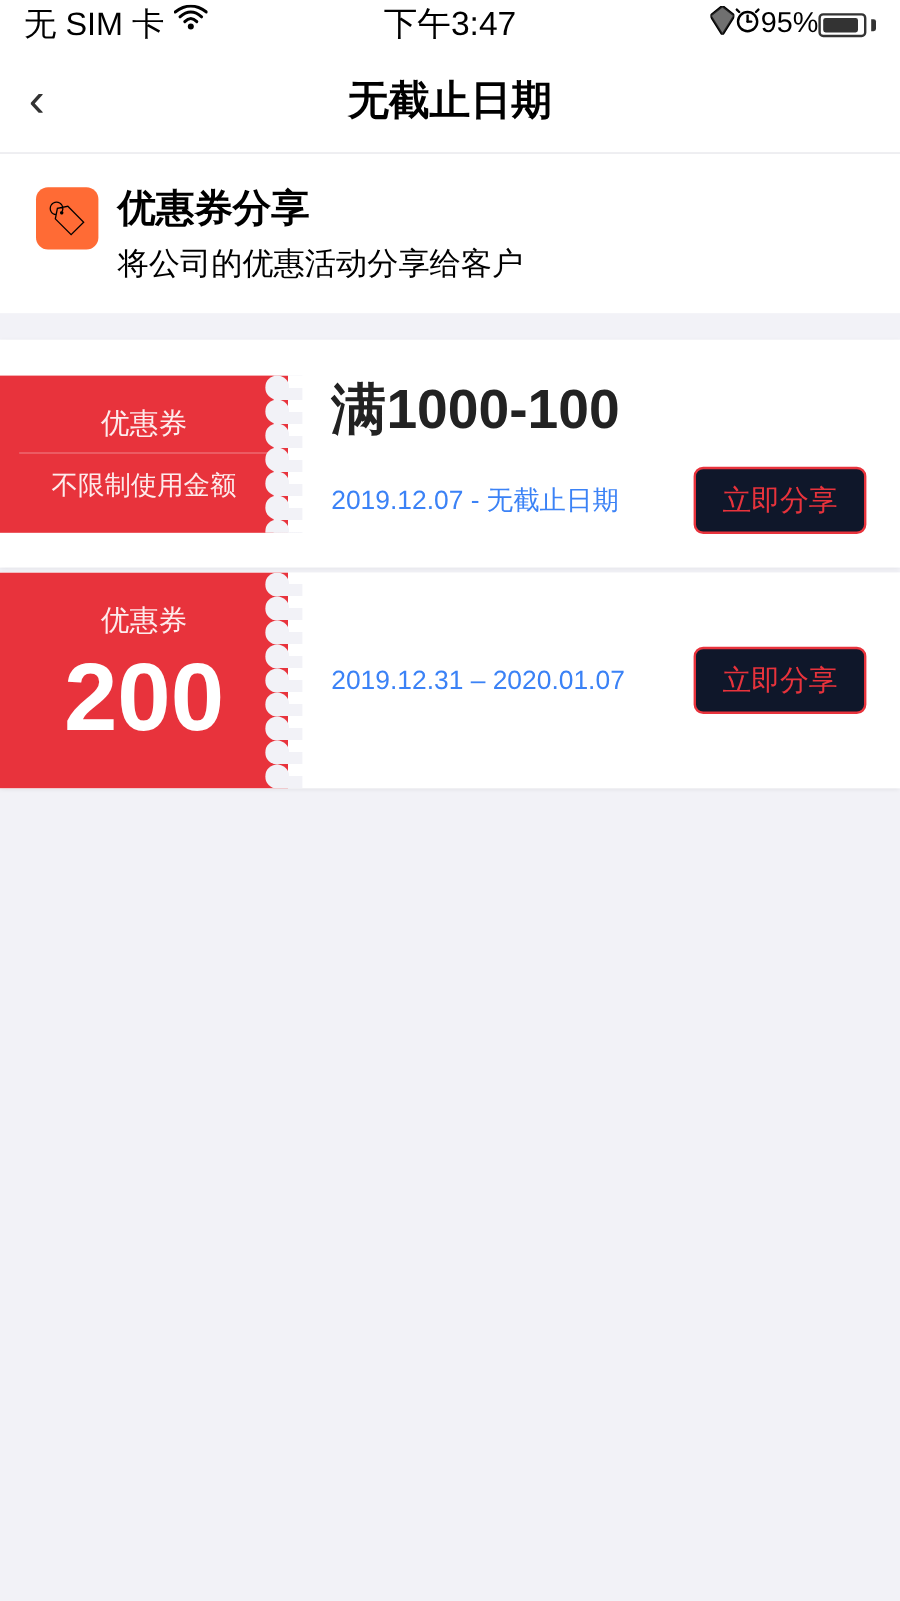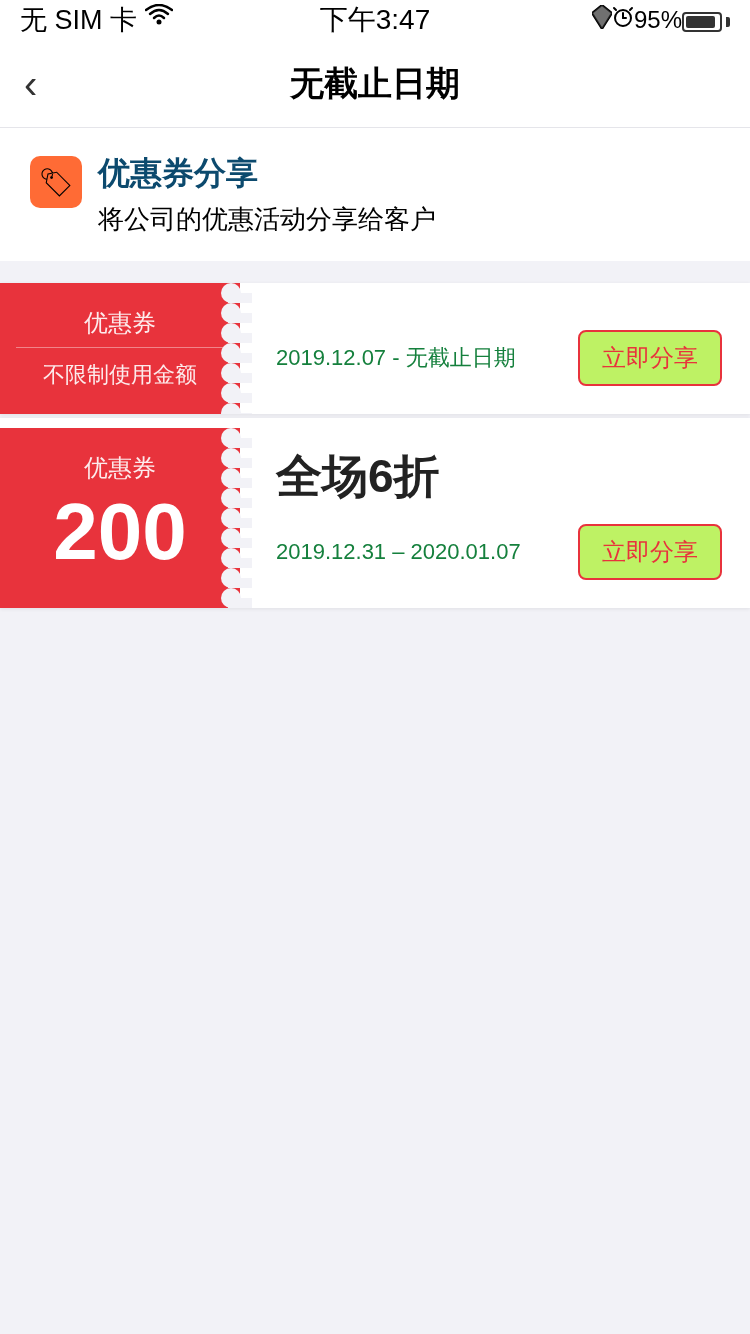--- a/index.html
+++ b/index.html
@@ -113,21 +113,21 @@
       display: flex;
       align-items: center;
       justify-content: center;
       font-size: 28px;
       flex-shrink: 0;
       margin-top: 4px;
     }
     .section-text h2 {
       font-size: 32px;
       font-weight: 600;
-      color: #0c4a6e;
+      color: #000000;
       margin-bottom: 6px;
     }
     .section-text p {
       font-size: 26px;
       color: #000000;
     }
 
     
     .coupon-list {
       background: #f2f2f7;
@@ -135,21 +135,21 @@
       display: flex;
       flex-direction: column;
       gap: 2px;
     }
 
     
     .coupon-card {
       background: #fff;
       margin: 0 0 2px 0;
       display: flex;
-      align-items: flex-end;
+      align-items: center;
       overflow: hidden;
       position: relative;
       box-shadow: 0 1px 4px rgba(0,0,0,0.08);
     }
 
     .coupon-left {
       width: 240px;
       background: #e8333c;
       flex-shrink: 0;
       display: flex;
@@ -232,31 +232,31 @@
       color: #222;
       margin-bottom: 16px;
     }
     .coupon-bottom {
       display: flex;
       align-items: center;
       justify-content: space-between;
     }
     .coupon-date {
       font-size: 22px;
-      color: #15803d;
+      color: #3b82f6;
       flex: 1;
       margin-right: 16px;
     }
     .share-btn {
       border: 2px solid #e8333c;
       border-radius: 8px;
       padding: 10px 22px;
       font-size: 24px;
       color: #e8333c;
-      background: #bef264;
+      background: #0f172a;
       cursor: pointer;
       white-space: nowrap;
       flex-shrink: 0;
     }
 
     
     .empty-area {
       flex: 1;
       background: #f2f2f7;
       min-height: 600px;
@@ -334,20 +334,21 @@
         <div class="coupon-notch"></div>
         <div class="coupon-notch"></div>
         <div class="coupon-notch"></div>
         <div class="coupon-notch"></div>
         <div class="coupon-notch"></div>
         <div class="coupon-notch"></div>
         <div class="coupon-notch"></div>
       </div>
     </div>
     <div class="coupon-right">
+      <div class="coupon-title">满1000-100</div>
       <div class="coupon-bottom">
         <span class="coupon-date">2019.12.07 - 无截止日期</span>
         <button class="share-btn">立即分享</button>
       </div>
     </div>
   </div>
 
   <div class="coupon-card">
     <div class="coupon-left">
       <span class="coupon-label">优惠券</span>
@@ -360,21 +361,20 @@
         <div class="coupon-notch"></div>
         <div class="coupon-notch"></div>
         <div class="coupon-notch"></div>
         <div class="coupon-notch"></div>
         <div class="coupon-notch"></div>
         <div class="coupon-notch"></div>
         <div class="coupon-notch"></div>
       </div>
     </div>
     <div class="coupon-right">
-      <div class="coupon-title">全场6折</div>
       <div class="coupon-bottom">
         <span class="coupon-date">2019.12.31 – 2020.01.07</span>
         <button class="share-btn">立即分享</button>
       </div>
     </div>
   </div>
 
 </div>
 
 <div class="empty-area"></div>

